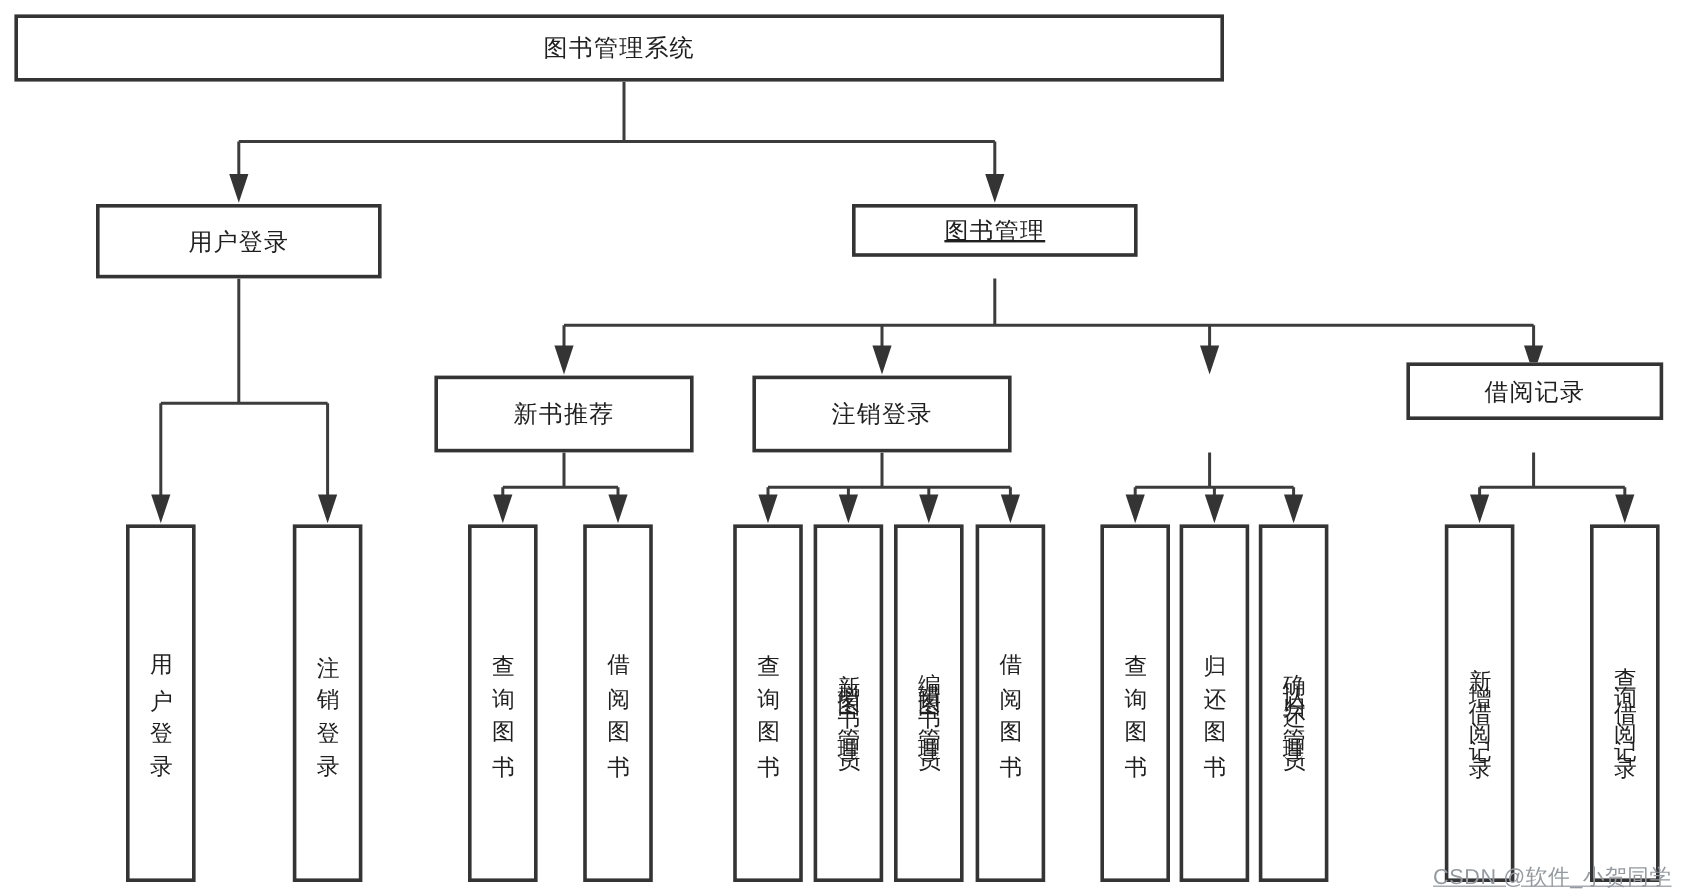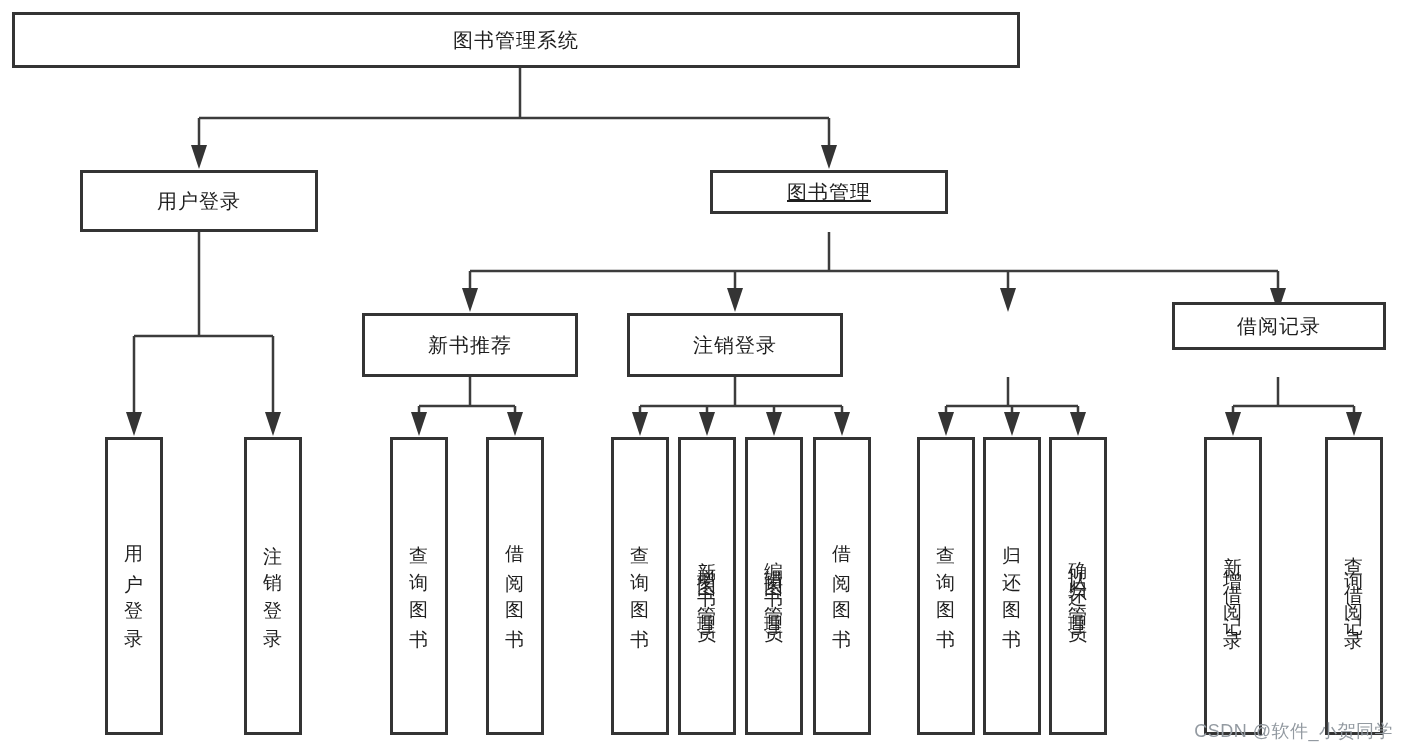--- a/index.html
+++ b/index.html
@@ -18,21 +18,21 @@
     border:3px solid #343434;box-sizing:border-box;
     display:flex;align-items:center;justify-content:center;
     font-size:19px;z-index:2;
   }
   .leaf span{writing-mode:vertical-rl;text-orientation:mixed;line-height:1;}
   .ls4{letter-spacing:28px;}
   .ls6{letter-spacing:15px;}
   .ls9{letter-spacing:9px;}
   .watermark{
     position:absolute;top:719px;right:12px;font-size:18px;color:#939aa1;
-    letter-spacing:0.5px;z-index:3;
+    letter-spacing:0.5px;z-index:3;text-decoration:underline;
   }
 </style>
 </head>
 <body>
 
 <div class="stage">
 
   <svg class="wires" width="1405" height="747" viewBox="0 0 1405 747">
     <g stroke="#3c3c3c" stroke-width="2.5" fill="none">
       <path d="M520,68 V118 M199,118 H829 M199,118 V146 M829,118 V146"></path>

